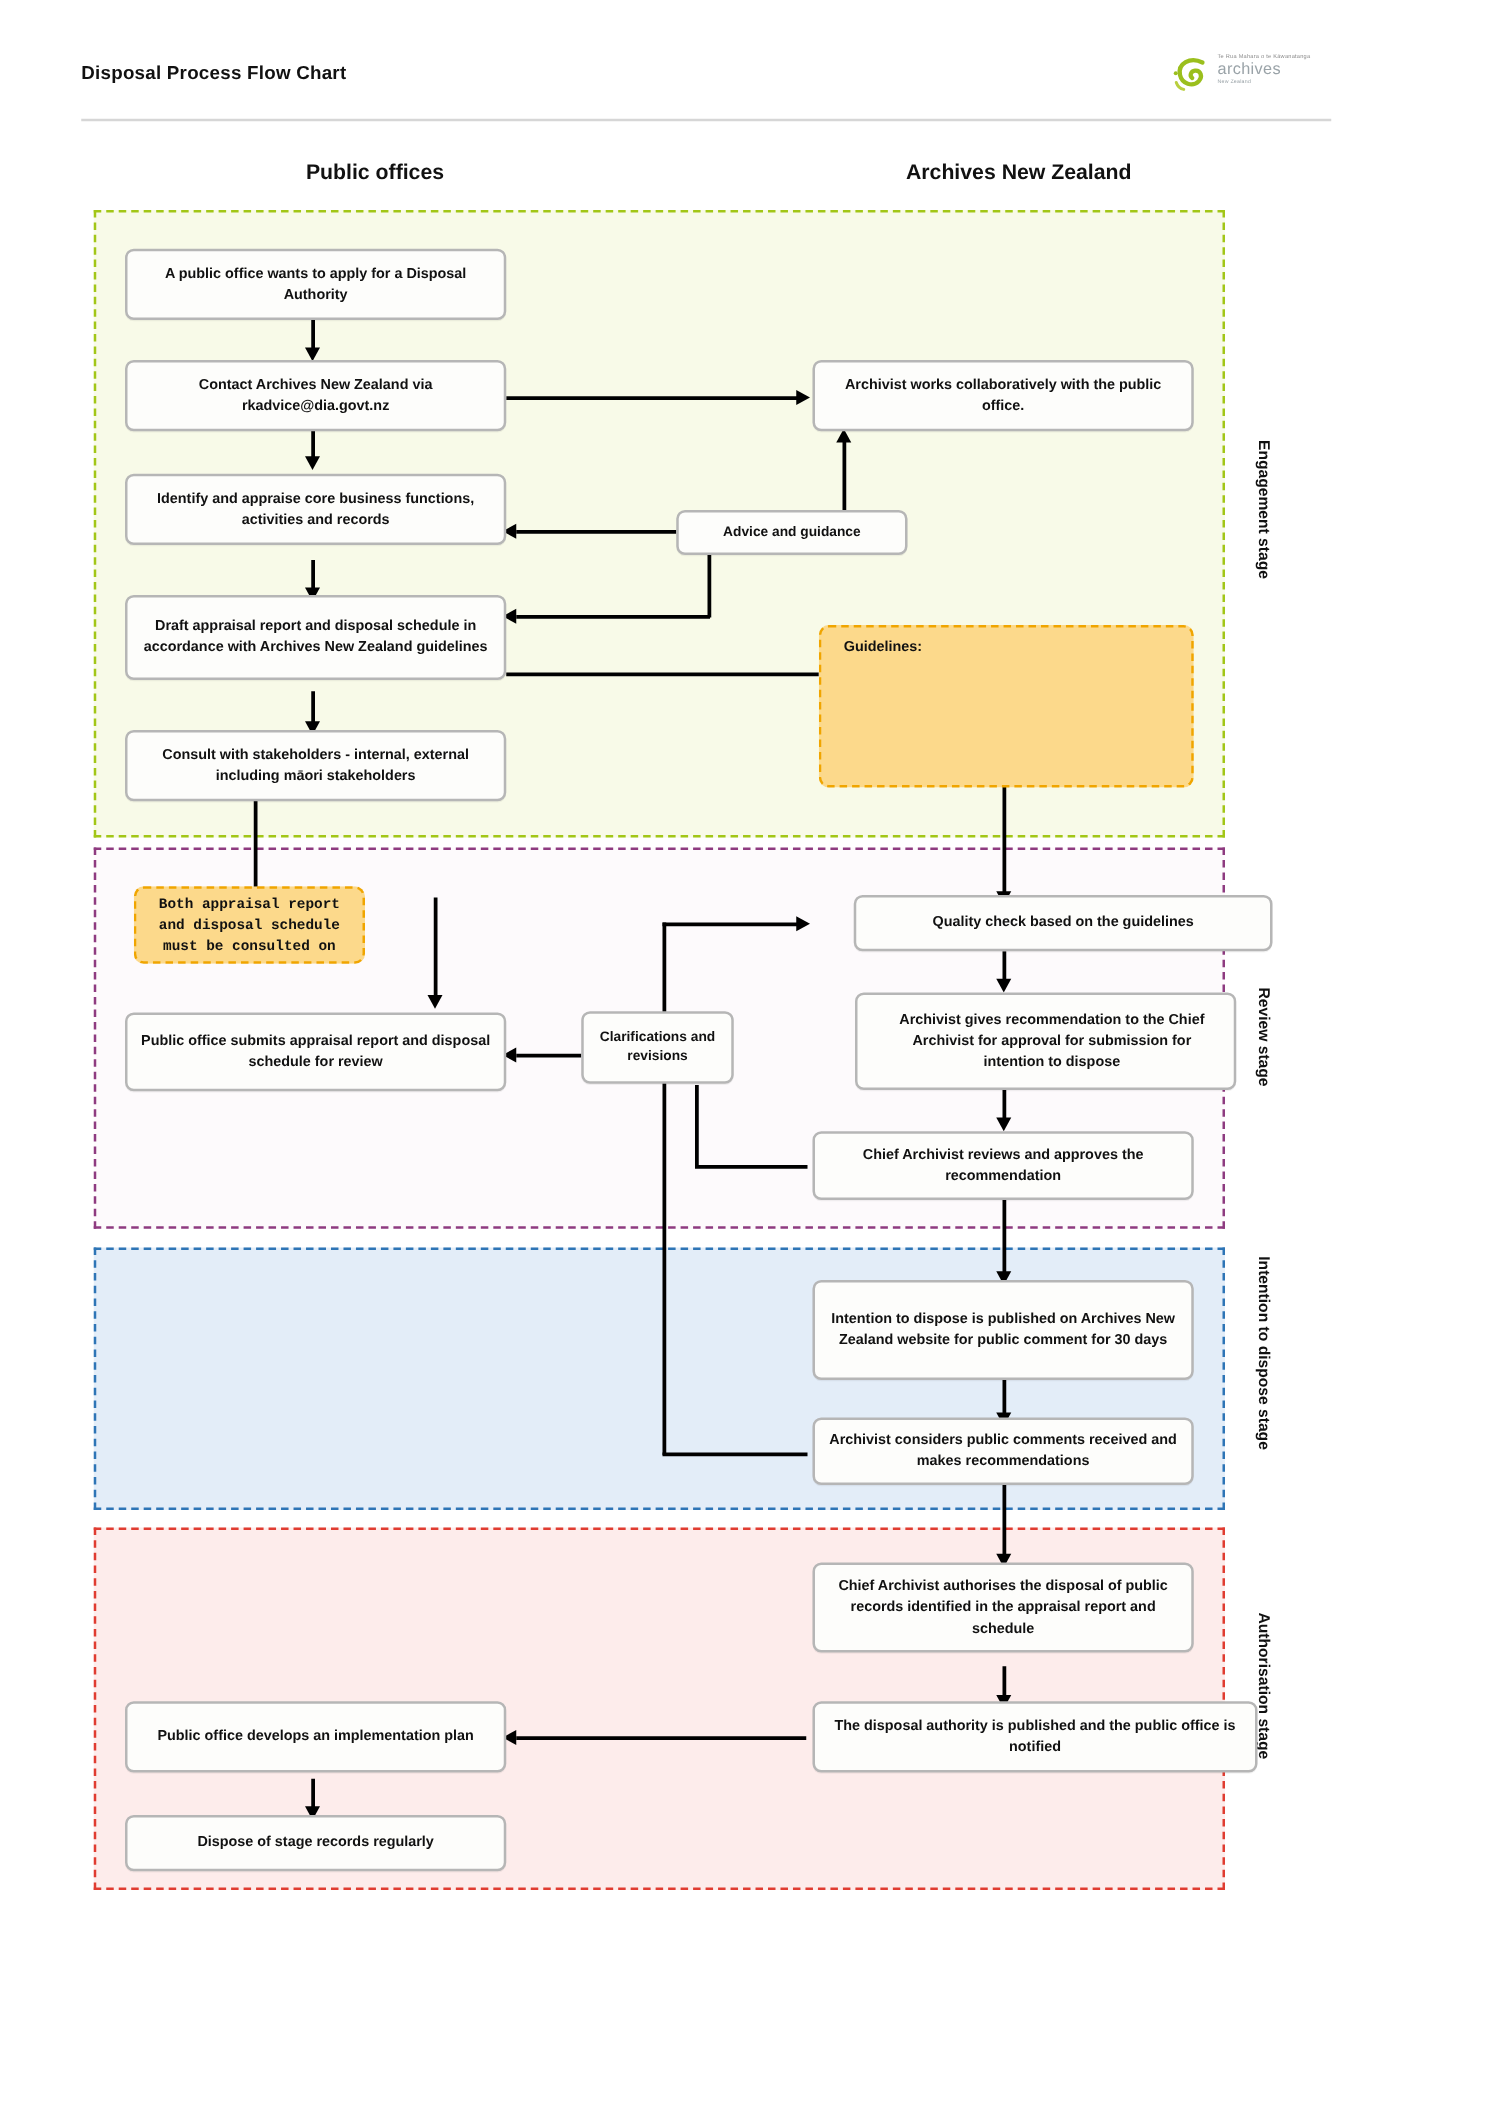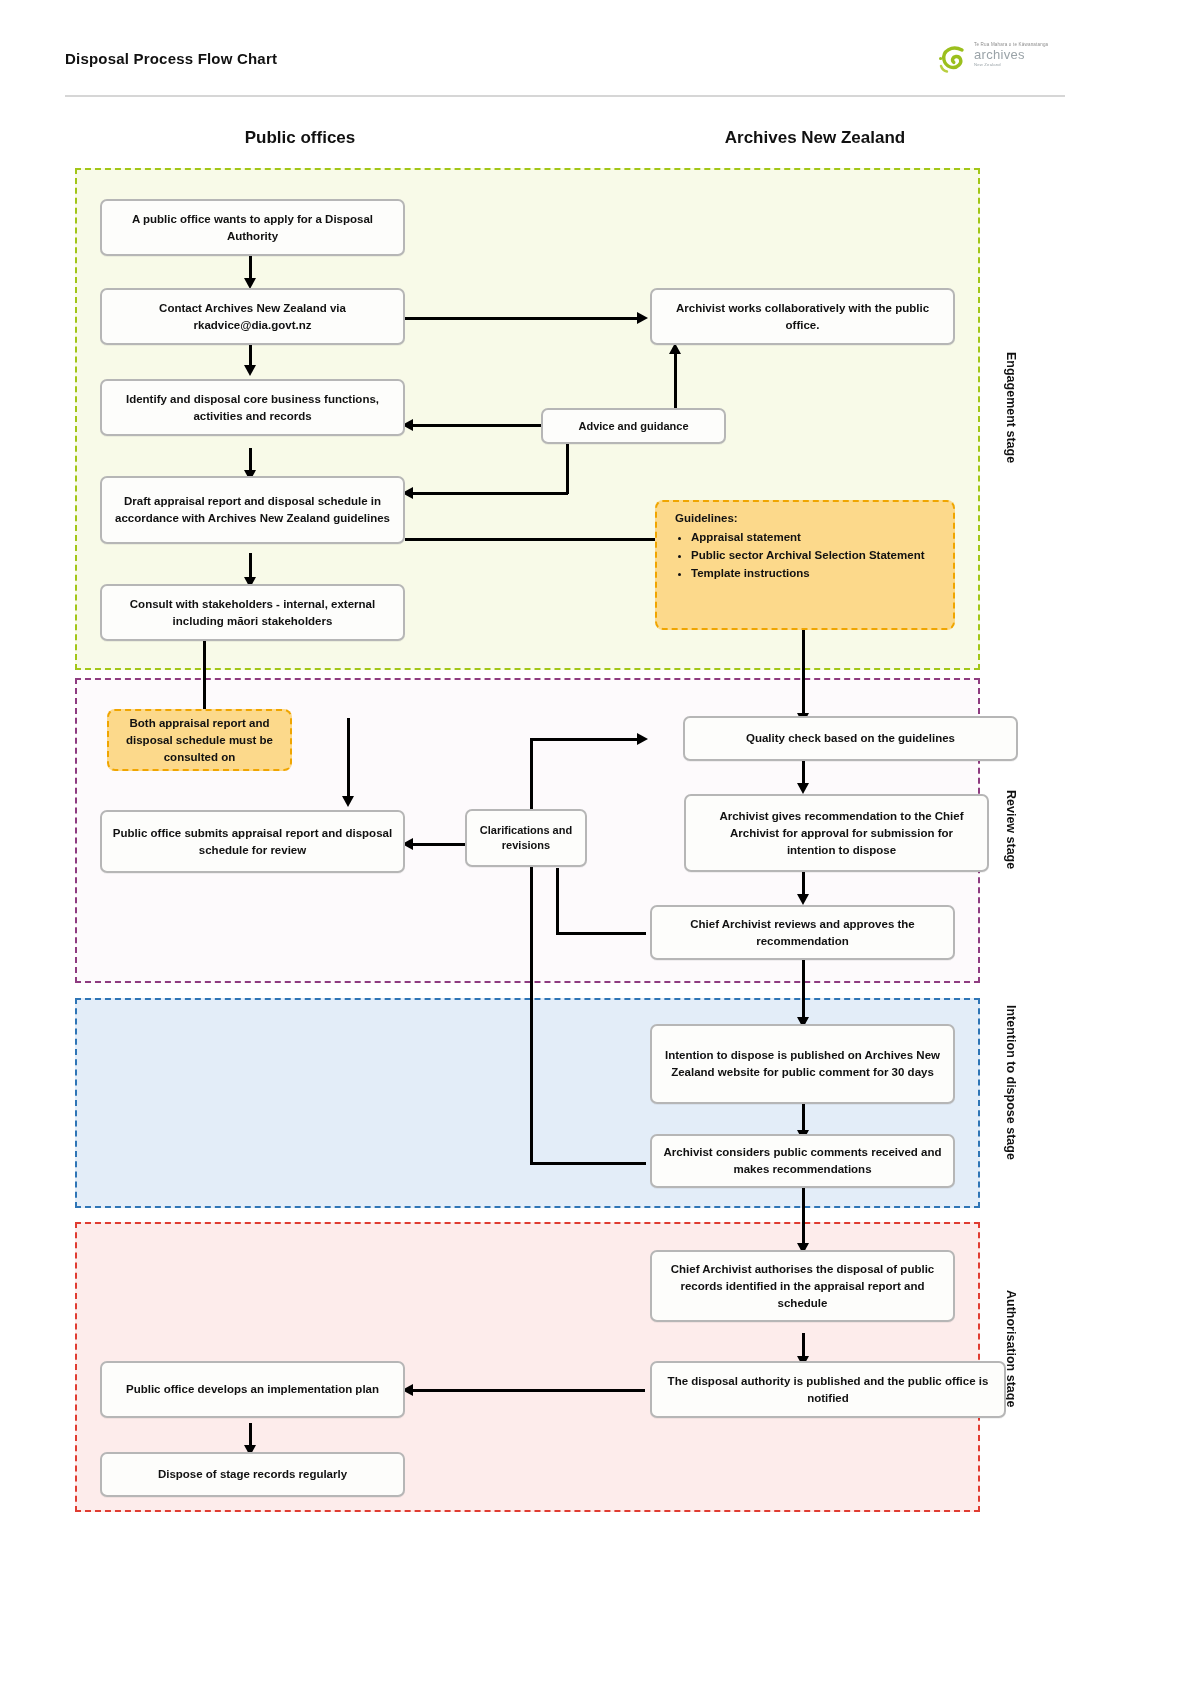--- a/index.html
+++ b/index.html
@@ -204,40 +204,35 @@
 <div class="hline" style="left:413px; top:1389px; width:232px;"></div>
 <div class="arrow-left" style="left:402px; top:1384px;"></div>
 
 <div class="vline" style="left:249px; top:1423px; height:26px;"></div>
 <div class="arrow-down" style="left:244px; top:1445px;"></div>
 
 <div class="node" style="left:100px; top:199px; width:305px; height:57px;">A public office wants to apply for a Disposal Authority</div>
 
 <div class="node" style="left:100px; top:288px; width:305px; height:57px;">Contact Archives New Zealand via rkadvice@dia.govt.nz</div>
 
-<div class="node" style="left:100px; top:379px; width:305px; height:57px;">Identify and disposal core business functions, activities and records</div>
+<div class="node" style="left:100px; top:379px; width:305px; height:57px;">Identify and appraise core business functions, activities and records</div>
 
 <div class="node" style="left:100px; top:476px; width:305px; height:68px;">Draft appraisal report and disposal schedule in accordance with Archives New Zealand guidelines</div>
 
 <div class="node" style="left:100px; top:584px; width:305px; height:57px;">Consult with stakeholders - internal, external including māori stakeholders</div>
 
 <div class="node" style="left:650px; top:288px; width:305px; height:57px;">Archivist works collaboratively with the public office.</div>
 
 <div class="node small" style="left:541px; top:408px; width:185px; height:36px;">Advice and guidance</div>
 
 <div class="callout" style="left:655px; top:500px; width:300px; height:130px;padding-left:18px;">
   <span class="ttl">Guidelines:</span>
-  <ul>
-    <li>Appraisal statement</li>
-    <li>Public sector Archival Selection Statement</li>
-    <li>Template instructions</li>
-  </ul>
 </div>
 
-<div class="callout centered" style="left:107px; top:709px; width:185px; height:62px;">Both appraisal report and disposal schedule must be consulted on</div>
+<div class="callout centered" style="left:107px; top:709px; width:185px; height:62px;font-family:Liberation Mono, monospace;">Both appraisal report and disposal schedule must be consulted on</div>
 
 <div class="node" style="left:100px; top:810px; width:305px; height:63px;">Public office submits appraisal report and disposal schedule for review</div>
 
 <div class="node small" style="left:465px; top:809px; width:122px; height:58px;">Clarifications and revisions</div>
 
 <div class="node" style="left:650px; top:716px; width:335px; height:45px;margin-left:33px;">Quality check based on the guidelines</div>
 
 <div class="node" style="left:684px; top:794px; width:305px; height:78px;padding-left:20px;">Archivist gives recommendation to the Chief Archivist for approval for submission for intention to dispose</div>
 
 <div class="node" style="left:650px; top:905px; width:305px; height:55px;">Chief Archivist reviews and approves the recommendation</div>

